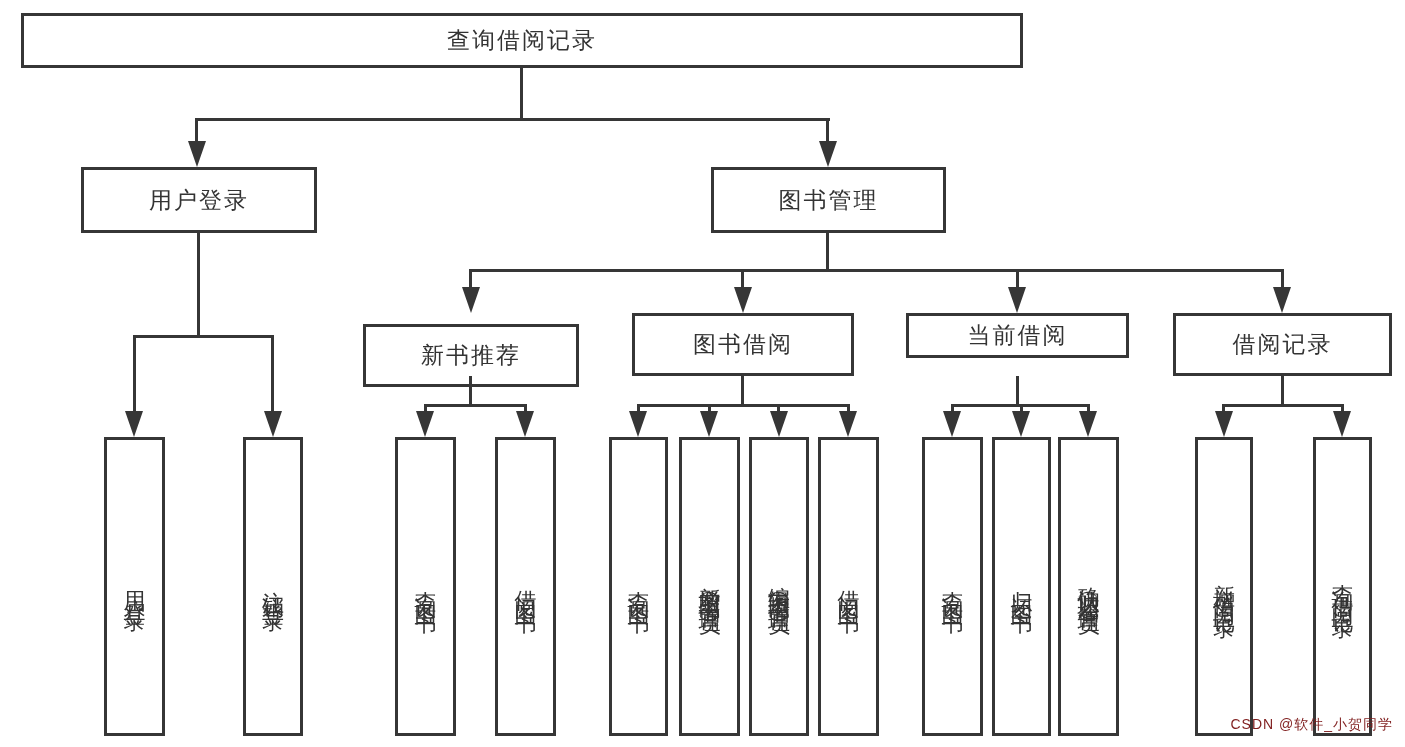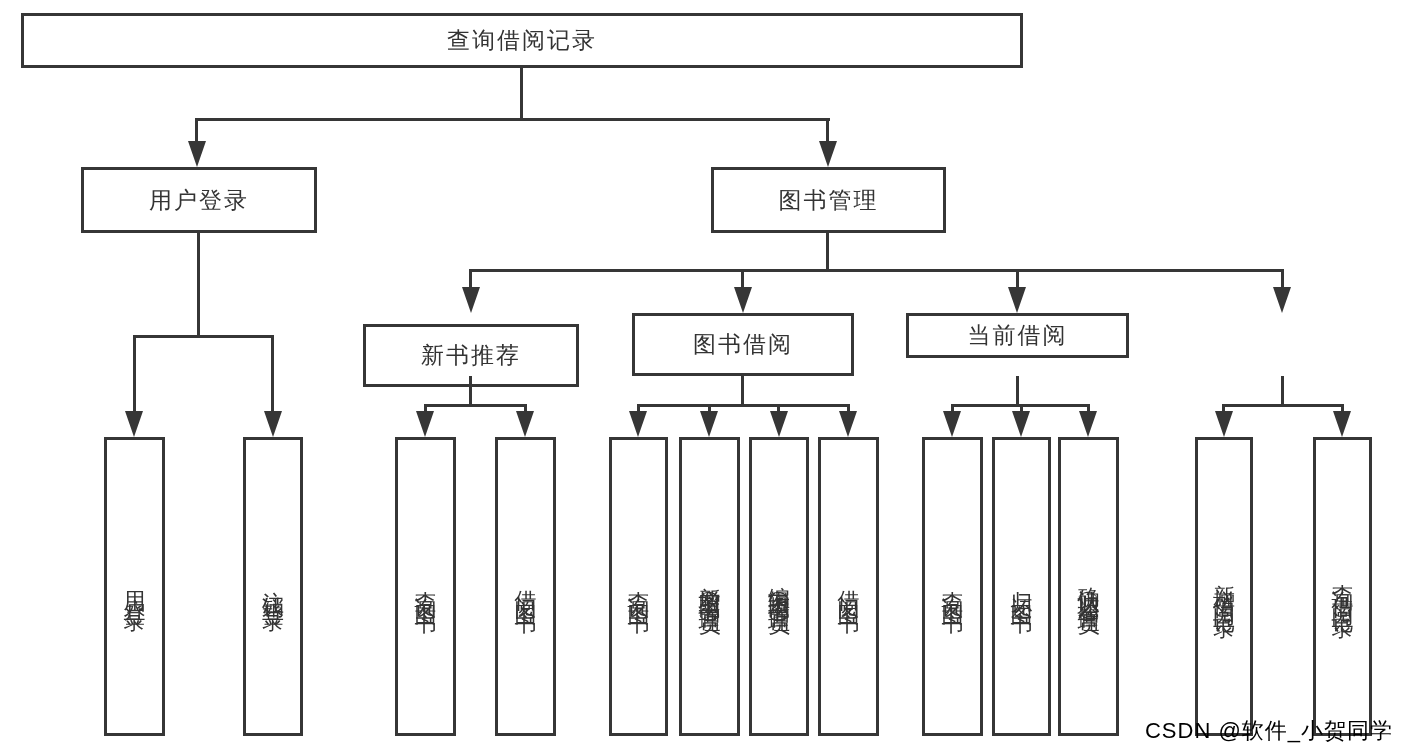--- a/index.html
+++ b/index.html
@@ -37,22 +37,22 @@
   .arrow{
     position:absolute;
     width:0;height:0;
     border-left:9px solid transparent;
     border-right:9px solid transparent;
     border-top:26px solid #363636;
   }
   .watermark{
     position:absolute;
     right:12px;top:716px;
-    font-size:22px;
-    color:#000000;
+    font-size:14px;
+    color:#7f1d1d;
     letter-spacing:1px;
     white-space:nowrap;
   }
 </style>
 </head>
 <body>
 
 <div id="stage">
 
   <div class="box" style="left:21px;top:13px;width:1002px;height:55px;">查询借阅记录</div>
@@ -81,20 +81,21 @@
   <div class="ln" style="left:741px;top:269px;width:3px;height:22px;"></div>
   <div class="arrow" style="left:734px;top:287px;"></div>
   <div class="ln" style="left:1016px;top:269px;width:3px;height:22px;"></div>
   <div class="arrow" style="left:1008px;top:287px;"></div>
   <div class="ln" style="left:1281px;top:269px;width:3px;height:22px;"></div>
   <div class="arrow" style="left:1273px;top:287px;"></div>
 
   <div class="box" style="left:363px;top:313px;width:216px;height:63px;margin-top:11px;">新书推荐</div>
   <div class="box" style="left:632px;top:313px;width:222px;height:63px;font-family:Liberation Mono, monospace;">图书借阅</div>
   <div class="box" style="left:906px;top:313px;width:223px;height:45px;">当前借阅</div>
+  <div class="box" style="left:1173px;top:313px;width:219px;height:63px;">借阅记录</div>
 
   <div class="ln" style="left:469px;top:376px;width:3px;height:31px;"></div>
   <div class="ln" style="left:424px;top:404px;width:103px;height:3px;"></div>
   <div class="ln" style="left:424px;top:404px;width:3px;height:9px;"></div>
   <div class="arrow" style="left:416px;top:411px;"></div>
   <div class="ln" style="left:524px;top:404px;width:3px;height:9px;"></div>
   <div class="arrow" style="left:516px;top:411px;"></div>
 
   <div class="ln" style="left:741px;top:376px;width:3px;height:31px;"></div>
   <div class="ln" style="left:637px;top:404px;width:213px;height:3px;"></div>

